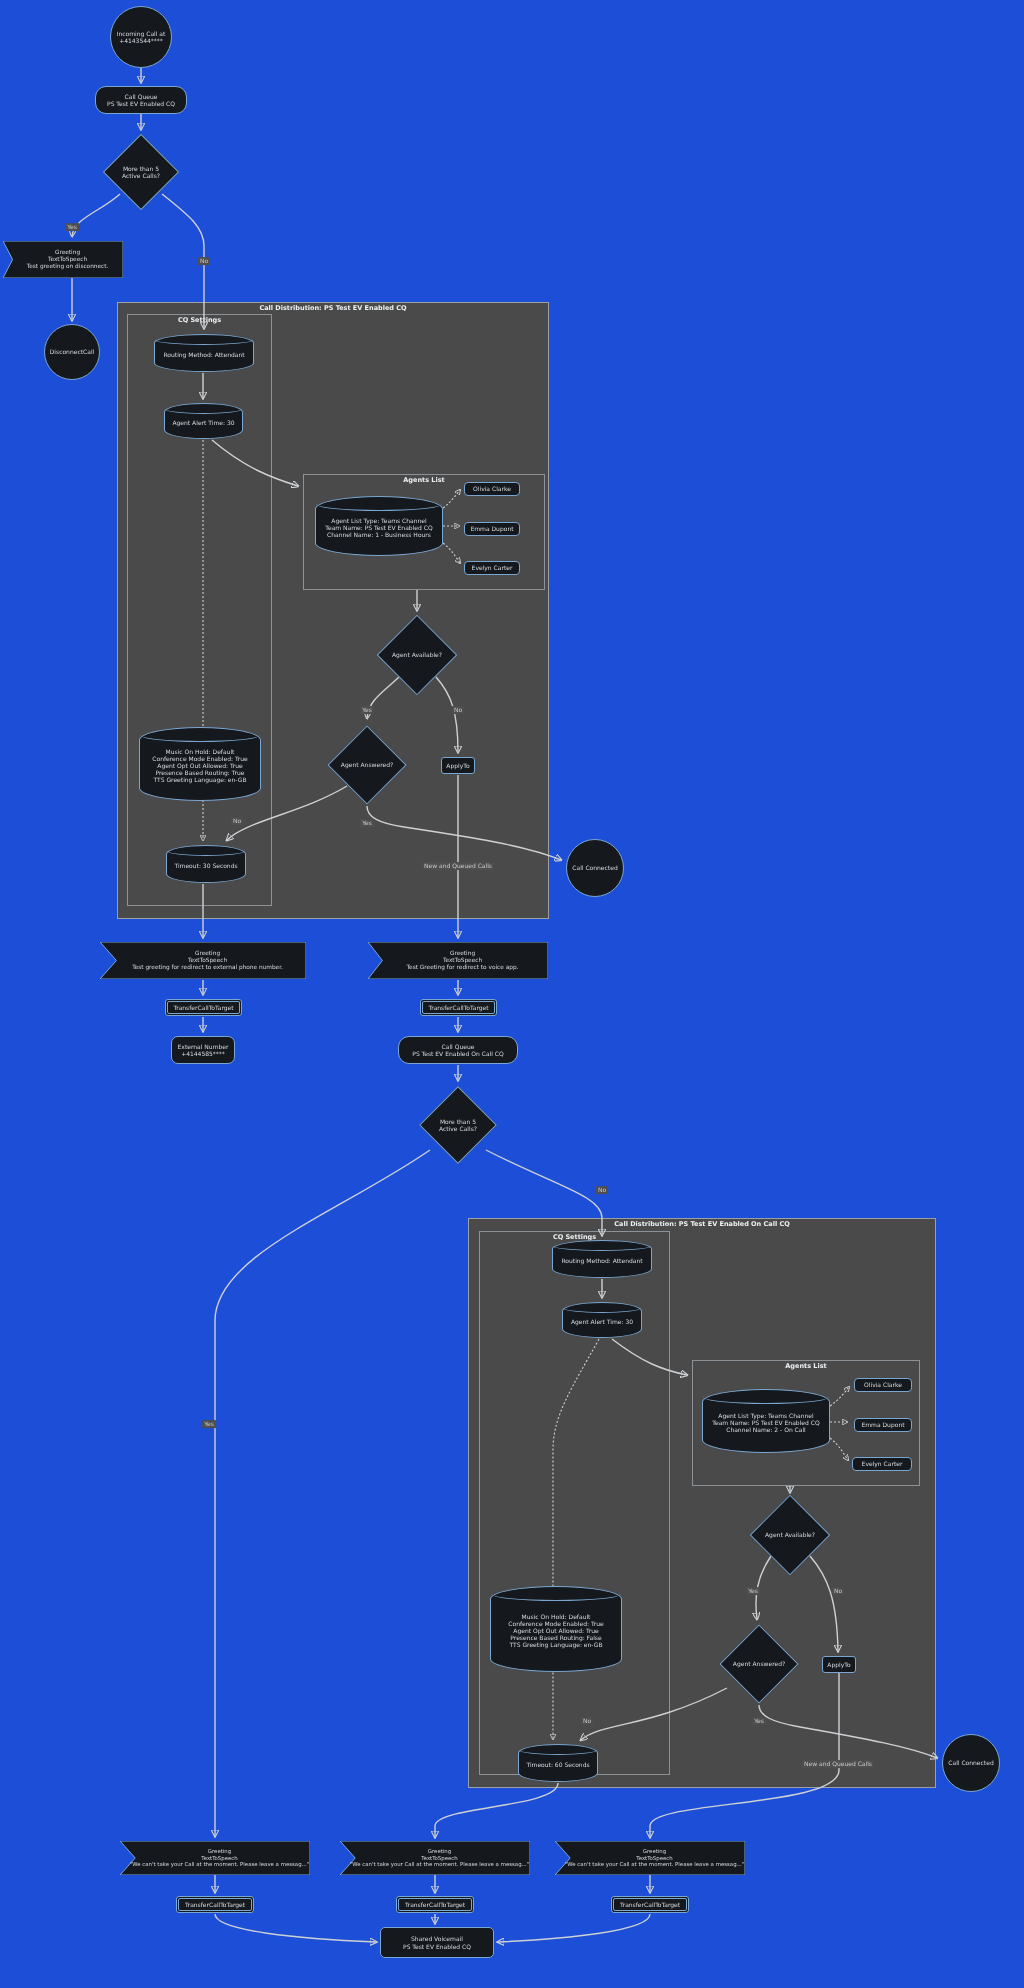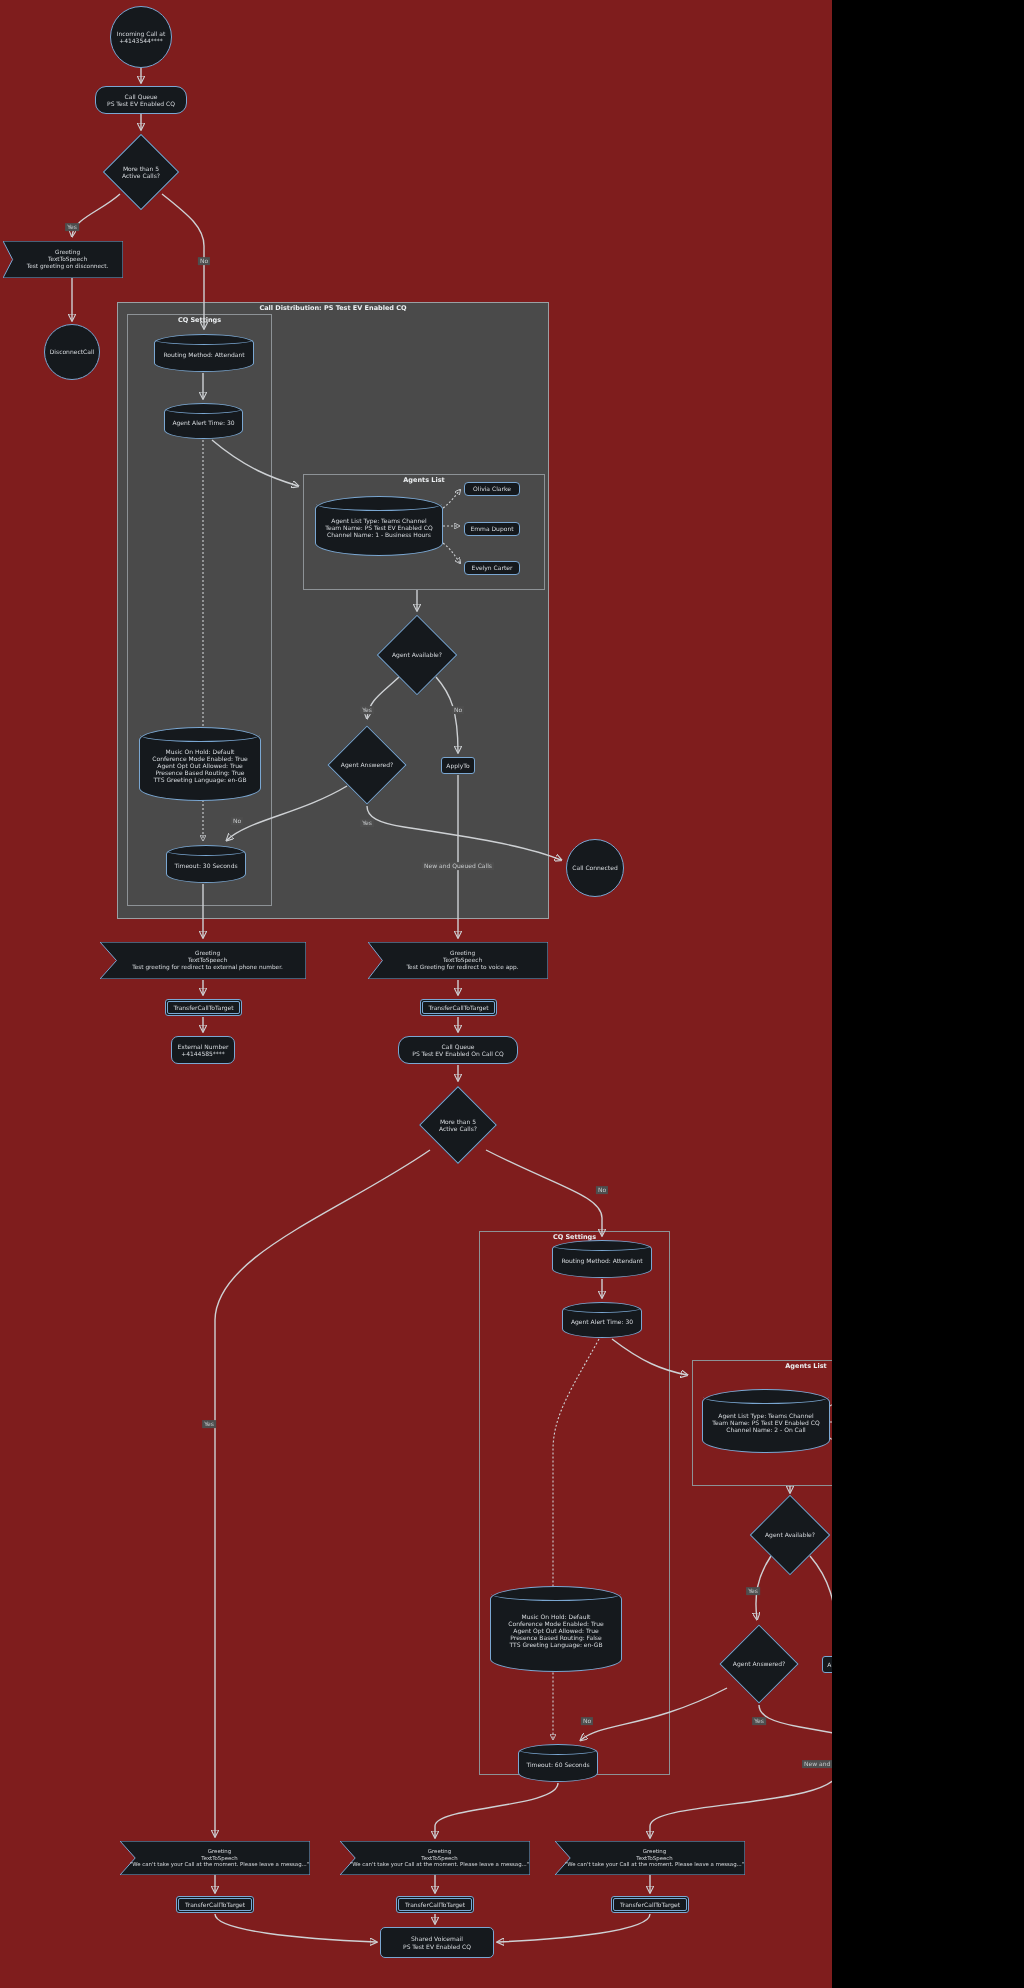--- a/index.html
+++ b/index.html
@@ -1,18 +1,18 @@
 <!DOCTYPE html>
 <html><head>
 <meta charset="utf-8">
 <style>
   *{box-sizing:border-box;margin:0;padding:0}
   html,body{background:#000}
   body{font-family:"DejaVu Sans",sans-serif}
-  #canvas{position:relative;width:832px;height:1988px;background:#7f1d1d;overflow:hidden;color:#d4d9dd}
+  #canvas{position:relative;width:1024px;height:1988px;background:#1d4ed8;overflow:hidden;color:#d4d9dd}
   .cluster{position:absolute;background:#4a4a4a;border:1px solid #9aa0a4;z-index:1}
   .cluster.inner{background:transparent;border-color:#8d9296;z-index:2}
   .cluster-title{position:absolute;top:1px;left:0;right:0;text-align:center;font-size:6.5px;font-weight:bold;color:#edf0f2;white-space:nowrap}
   #edges{position:absolute;left:0;top:0;z-index:3;pointer-events:none}
   #edges path{stroke:#ced1d4;fill:none;stroke-width:1.4}
   #edges path.dotted{stroke-dasharray:2 2;stroke-width:1.1}
   .node{position:absolute;z-index:5;font-size:6px;line-height:1.18;color:#d6dade;text-align:center}
   .box{background:#15191d;border:1px solid #7aa7d2;display:flex;flex-direction:column;justify-content:center;align-items:center}
   .stadium{border-radius:11px}
   .rounded8{border-radius:7px}
@@ -38,20 +38,23 @@
 <div id="canvas">
 
   <div class="cluster" style="left:117px;top:302px;width:432px;height:617px">
     <div class="cluster-title">Call Distribution: PS Test EV Enabled CQ</div>
   </div>
   <div class="cluster inner" style="left:127px;top:314px;width:145px;height:592px">
     <div class="cluster-title">CQ Settings</div>
   </div>
   <div class="cluster inner" style="left:303px;top:474px;width:242px;height:116px">
     <div class="cluster-title">Agents List</div>
+  </div>
+  <div class="cluster" style="left:468px;top:1218px;width:468px;height:570px">
+    <div class="cluster-title">Call Distribution: PS Test EV Enabled On Call CQ</div>
   </div>
   <div class="cluster inner" style="left:479px;top:1231px;width:191px;height:544px">
     <div class="cluster-title">CQ Settings</div>
   </div>
   <div class="cluster inner" style="left:692px;top:1360px;width:228px;height:126px">
     <div class="cluster-title">Agents List</div>
   </div>
 
   <svg id="edges" width="1024" height="1988">
     <defs>

